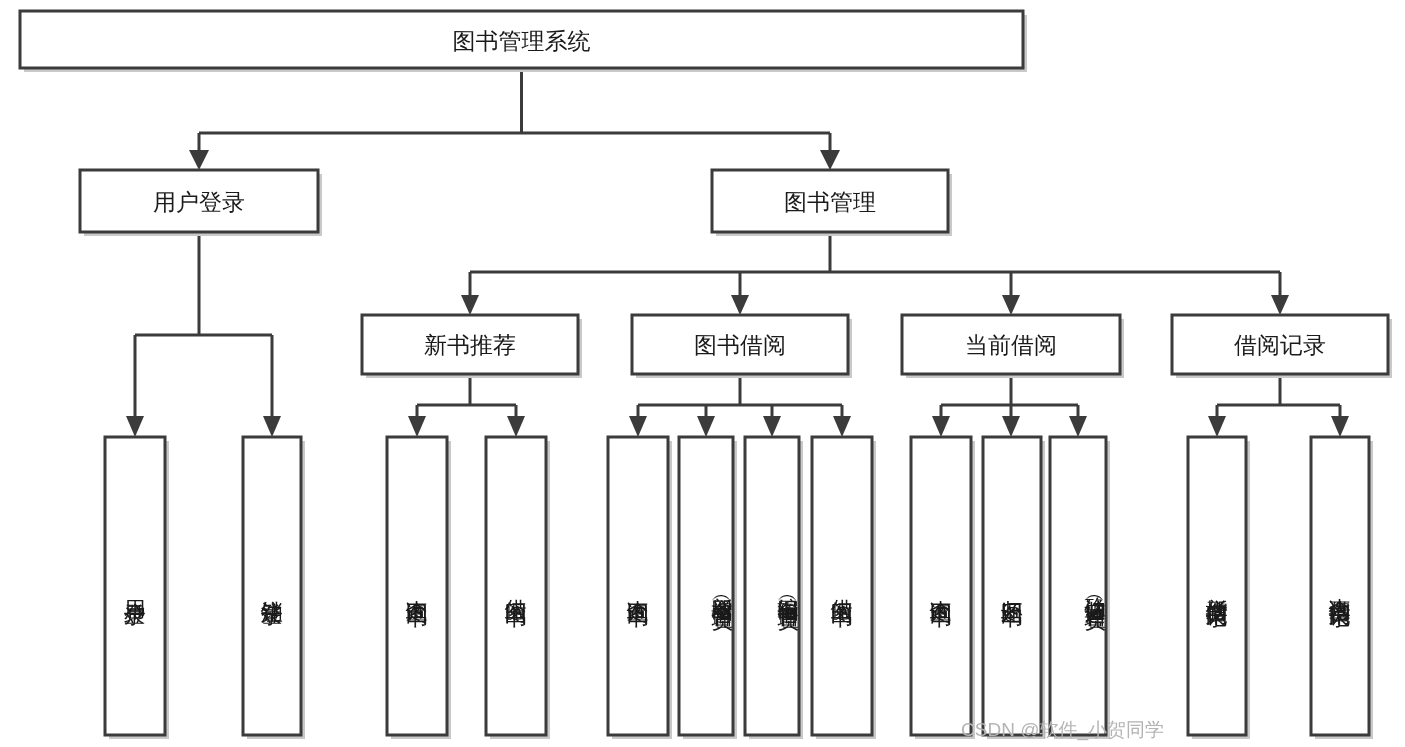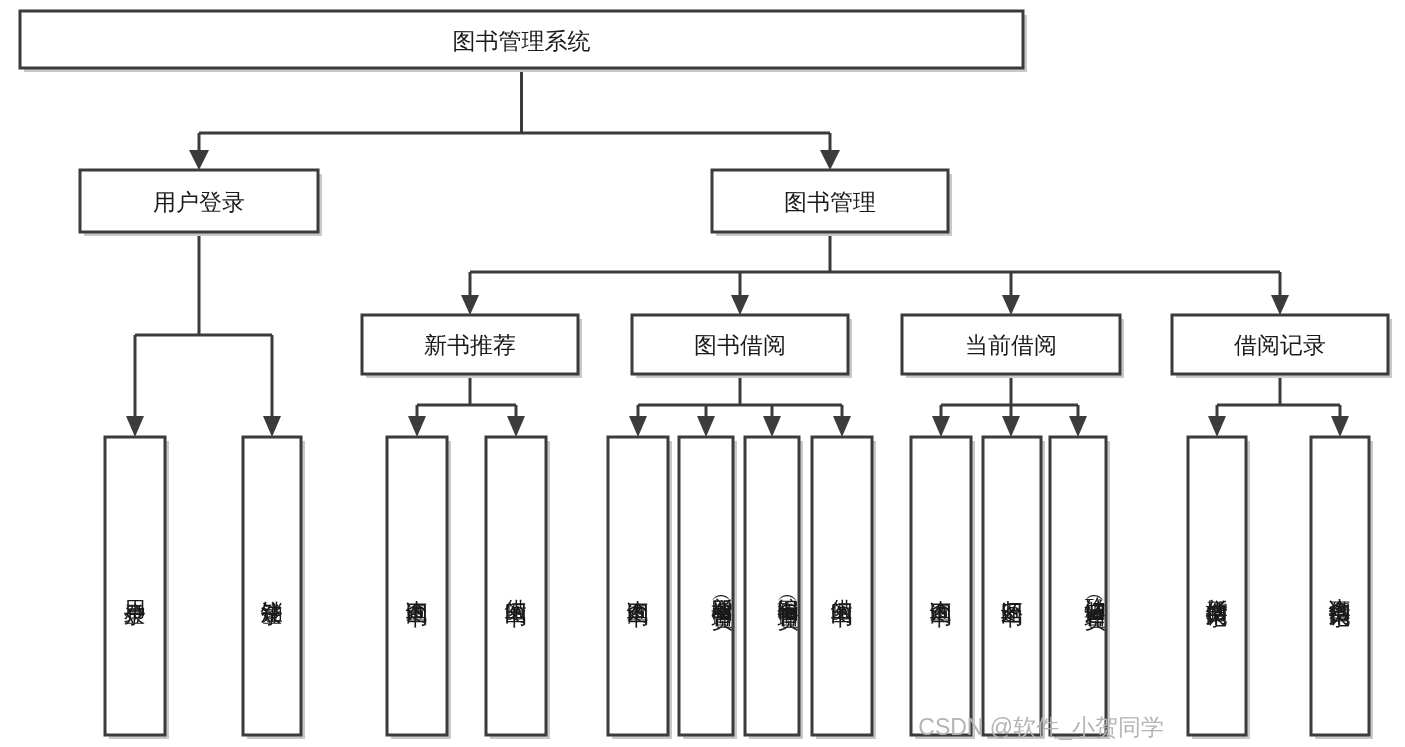--- a/index.html
+++ b/index.html
@@ -63,21 +63,21 @@
     letter-spacing: 2px;
     white-space: nowrap;
     text-align: center;
     pointer-events: none;
   }
   .watermark {
     position: absolute;
     right: 8px;
     bottom: 4px;
     font-family: "Liberation Sans", "DejaVu Sans", sans-serif;
-    font-size: 23px;
+    font-size: 19px;
     color: #b4b4b4;
     white-space: nowrap;
     user-select: none;
   }
 </style>
 </head>
 <body>
 
 <div id="diagram-root">
 

